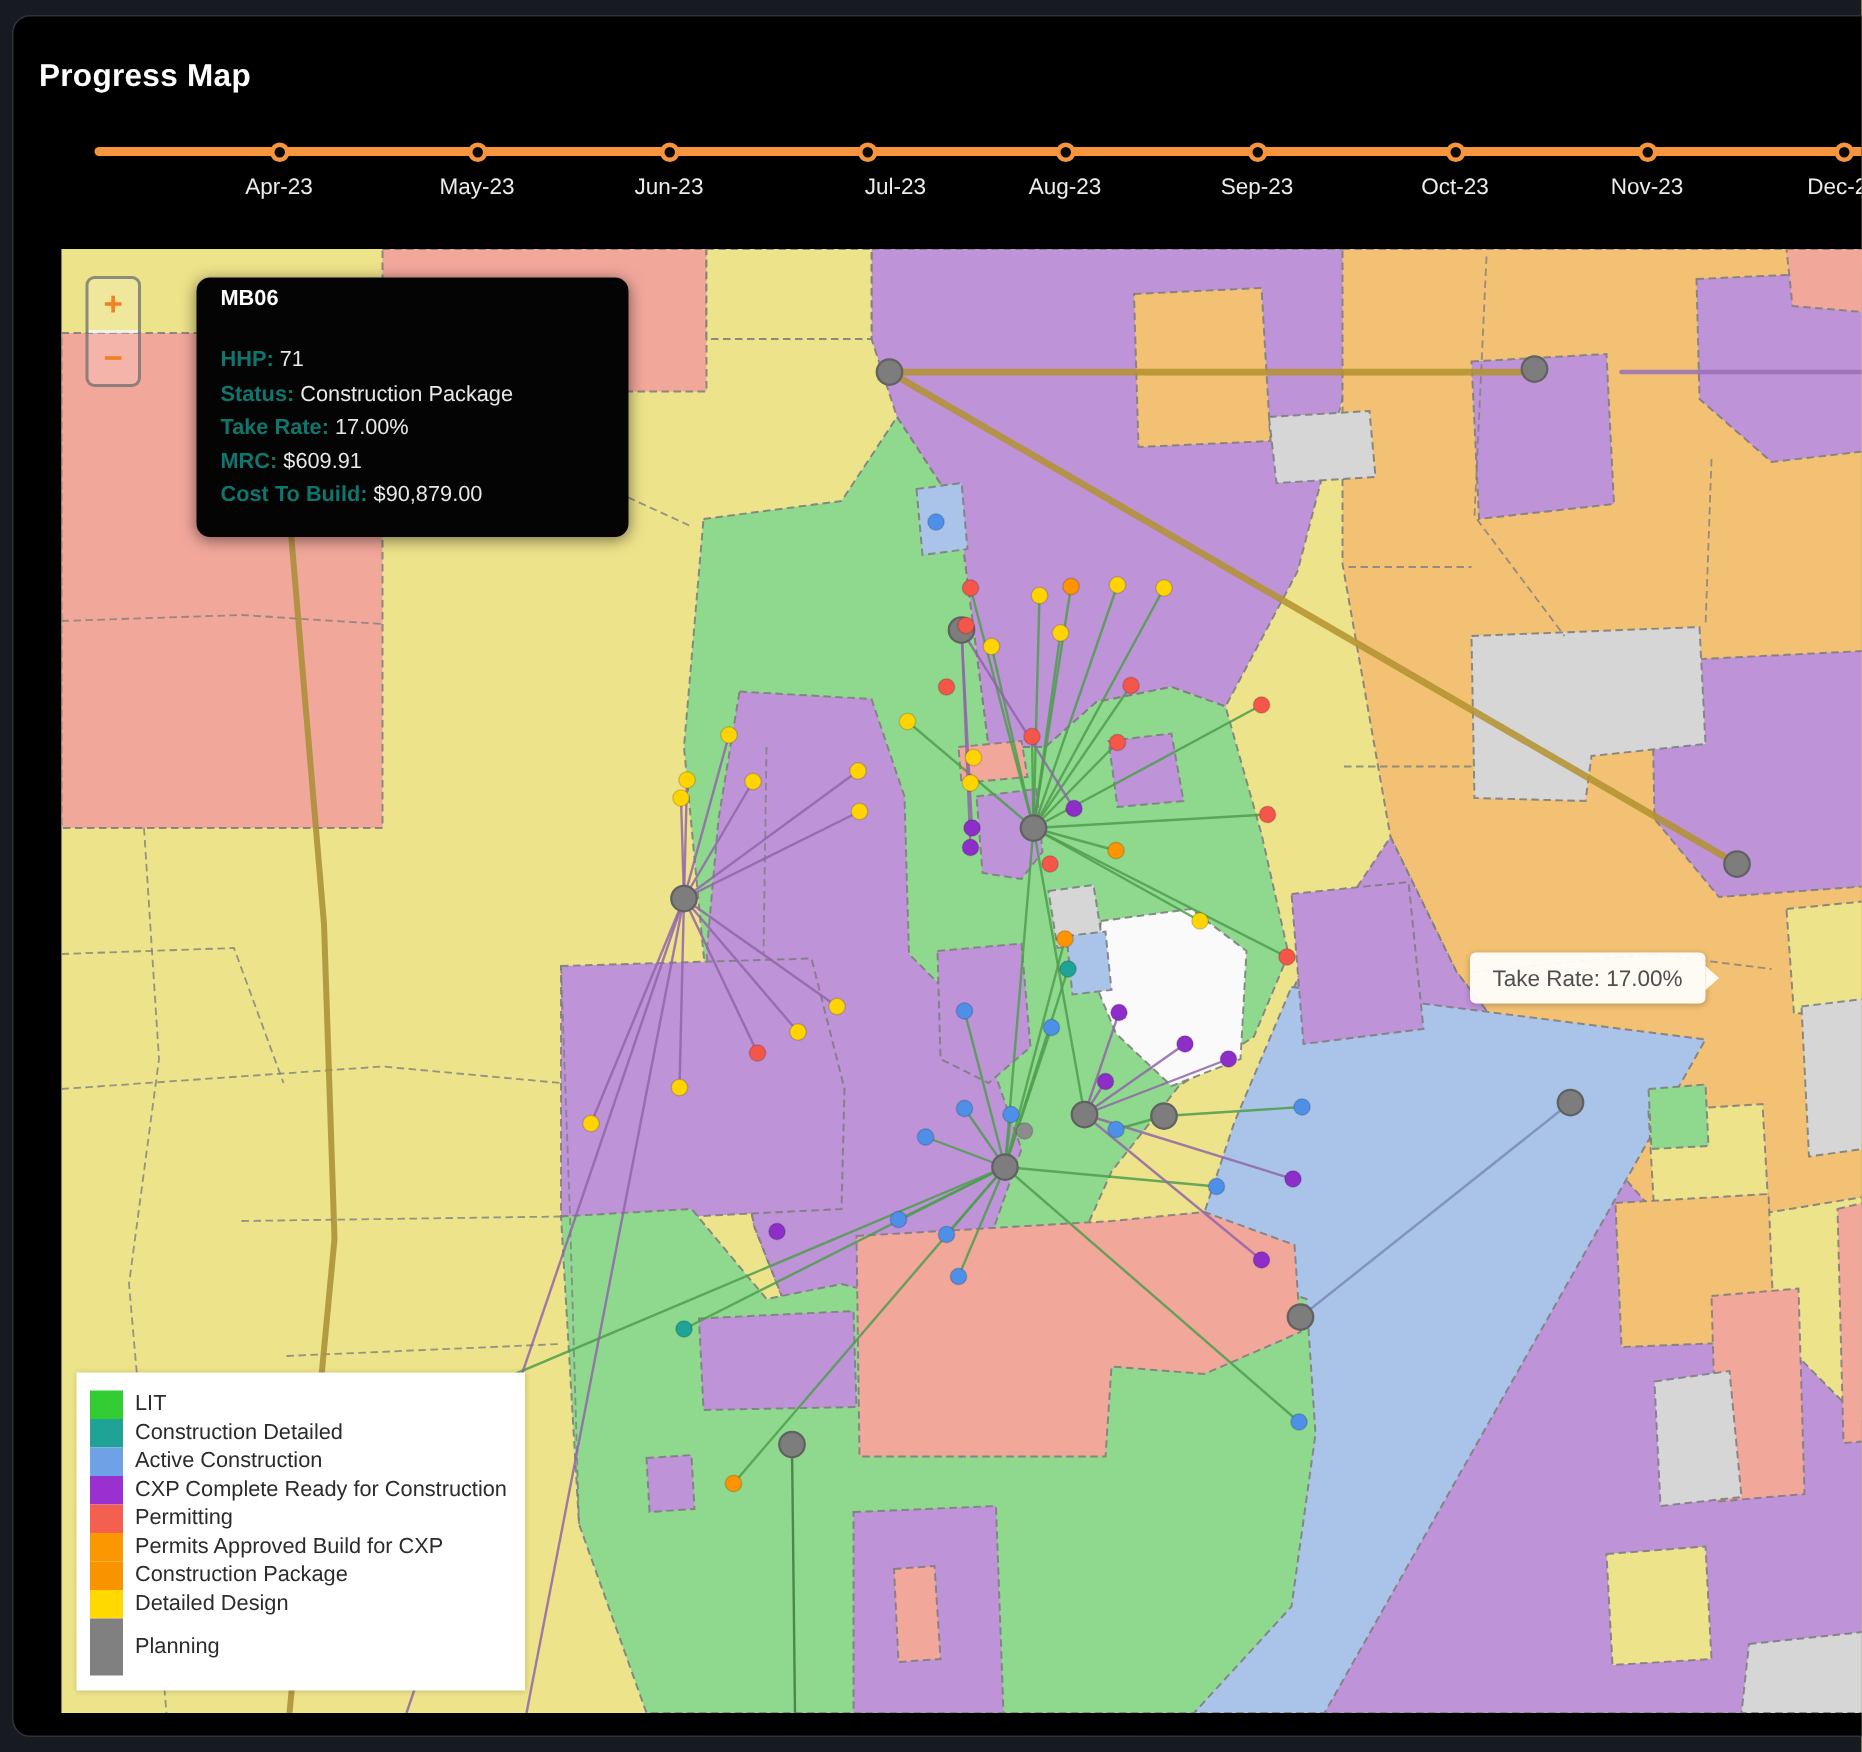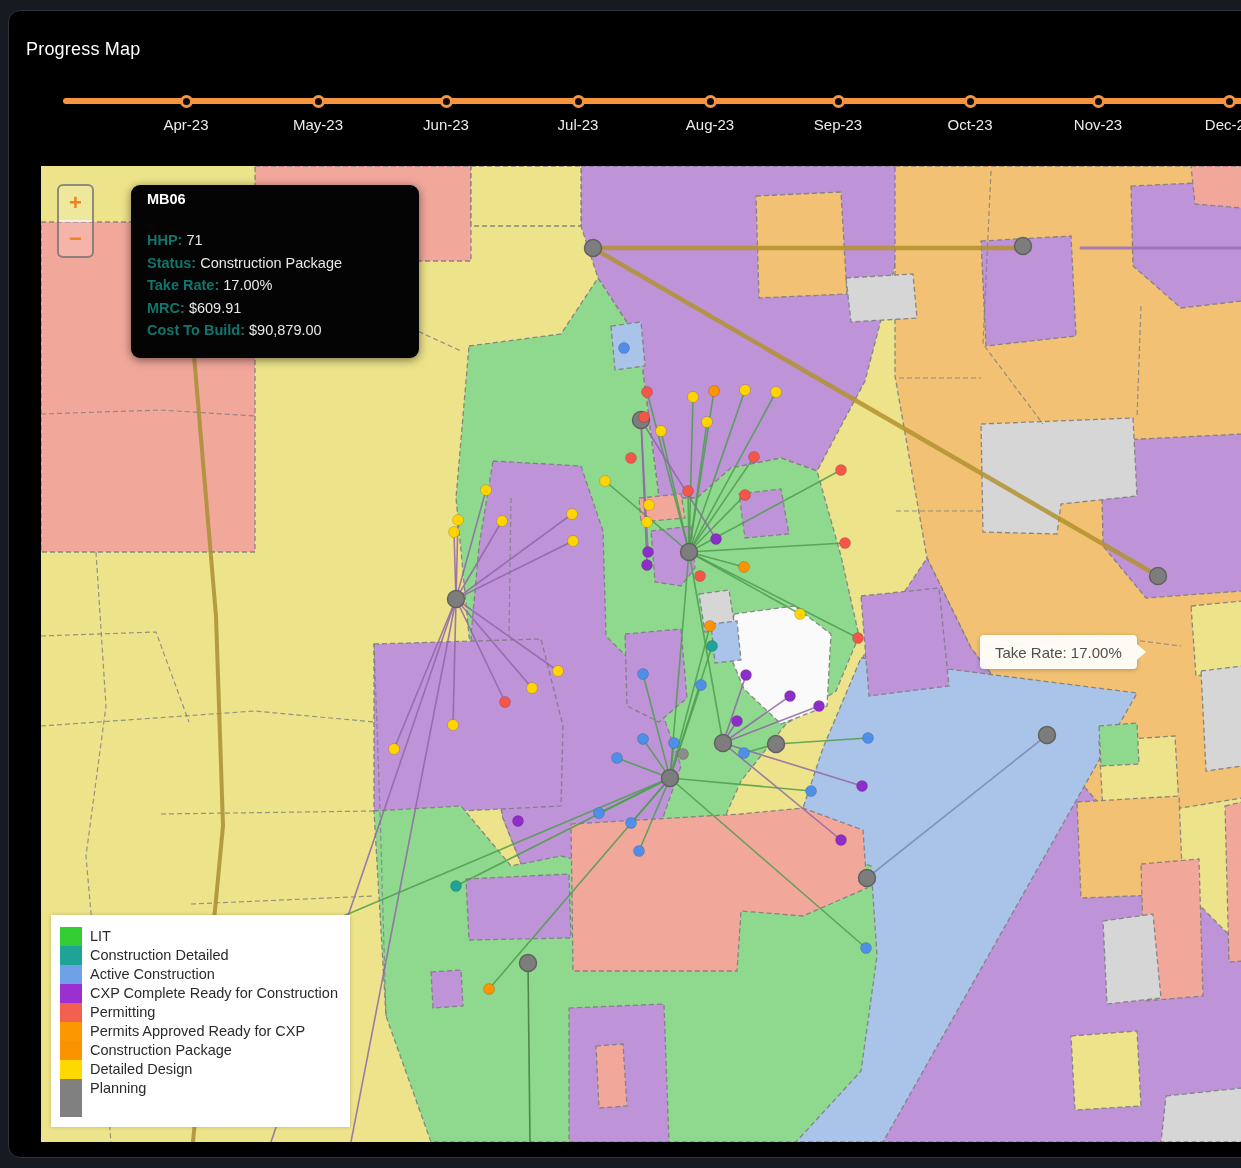--- a/index.html
+++ b/index.html
@@ -5,21 +5,21 @@
   html,body{margin:0;padding:0;}
   body{
     width:1241px;height:1168px;overflow:hidden;position:relative;
     background:#171a21;font-family:"Liberation Sans", sans-serif;
   }
   .card{
     position:absolute;left:8px;top:10px;width:1260px;height:1146px;
     background:#000;border:1px solid #2f343b;border-radius:12px;overflow:hidden;
   }
   .card-title{
-    position:absolute;left:17px;top:28px;color:#fff;font-size:18px;font-weight:normal;
+    position:absolute;left:17px;top:28px;color:#fff;font-size:21px;font-weight:bold;
     letter-spacing:.2px;
   }
   
   .tl-track{
     position:absolute;left:54px;top:87px;width:1220px;height:6px;
     border-radius:3px;
   }
   .tl-marker{
     position:absolute;top:84px;width:7px;height:7px;border-radius:50%;
     background:#0a0a0a;border:3px solid #f7943e;
@@ -62,40 +62,40 @@
   .rtip-arrow{
     position:absolute;left:100%;top:50%;margin-top:-8px;width:0;height:0;
     border-top:8px solid transparent;border-bottom:8px solid transparent;
     border-left:9px solid rgba(255,255,255,.93);
   }
   
   .legend{
     position:absolute;left:42px;top:904px;width:282px;background:#fff;
     padding:12px 8px 10px 9px;box-shadow:0 0 4px rgba(0,0,0,.2);
   }
-  .lg-row{display:flex;align-items:flex-start;}
+  .lg-row{display:flex;align-items:center;}
   .lg-sw{width:22px;flex:0 0 22px;}
   .lg-lb{margin-left:8px;font-size:14.5px;line-height:19px;color:#2b2b2b;white-space:nowrap;}
 </style>
 </head>
 <body>
 
 <div class="card">
   <div class="card-title">Progress Map</div>
 
   <div class="tl-track" style="background: rgb(247, 148, 62);"></div>
   <div id="timeline">
       <div class="tl-marker" style="left: 171px;"></div>
       <div class="tl-label" style="left: 177px;">Apr-23</div>
       <div class="tl-marker" style="left: 303px;"></div>
       <div class="tl-label" style="left: 309px;">May-23</div>
       <div class="tl-marker" style="left: 431px;"></div>
       <div class="tl-label" style="left: 437px;">Jun-23</div>
       <div class="tl-marker" style="left: 563px;"></div>
-      <div class="tl-label" style="left: 569px;">Jul-23</div>
+      <div class="tl-label" style="left: 588px;">Jul-23</div>
       <div class="tl-marker" style="left: 695px;"></div>
       <div class="tl-label" style="left: 701px;">Aug-23</div>
       <div class="tl-marker" style="left: 823px;"></div>
       <div class="tl-label" style="left: 829px;">Sep-23</div>
       <div class="tl-marker" style="left: 955px;"></div>
       <div class="tl-label" style="left: 961px;">Oct-23</div>
       <div class="tl-marker" style="left: 1083px;"></div>
       <div class="tl-label" style="left: 1089px;">Nov-23</div>
       <div class="tl-marker" style="left: 1214px;"></div>
       <div class="tl-label" style="left: 1220px;">Dec-23</div>
@@ -339,21 +339,21 @@
         <div class="lg-row">
           <div class="lg-sw" style="background: rgb(155, 48, 208); height: 19px;"></div>
           <div class="lg-lb">CXP Complete Ready for Construction</div>
         </div>
         <div class="lg-row">
           <div class="lg-sw" style="background: rgb(244, 96, 79); height: 19px;"></div>
           <div class="lg-lb">Permitting</div>
         </div>
         <div class="lg-row">
           <div class="lg-sw" style="background: rgb(251, 151, 0); height: 19px;"></div>
-          <div class="lg-lb">Permits Approved Ready for CXP</div>
+          <div class="lg-lb">Permits Approved Build for CXP</div>
         </div>
         <div class="lg-row">
           <div class="lg-sw" style="background: rgb(249, 148, 0); height: 19px;"></div>
           <div class="lg-lb">Construction Package</div>
         </div>
         <div class="lg-row">
           <div class="lg-sw" style="background: rgb(255, 217, 0); height: 19px;"></div>
           <div class="lg-lb">Detailed Design</div>
         </div>
         <div class="lg-row">

